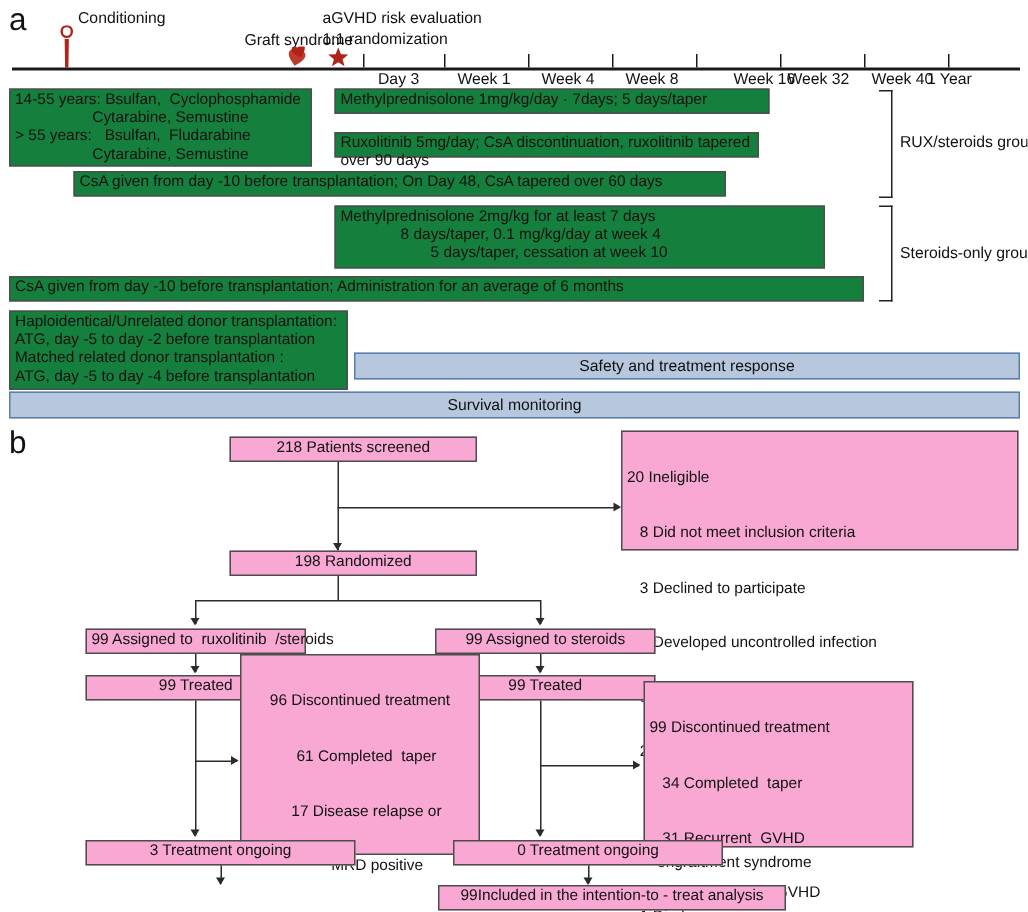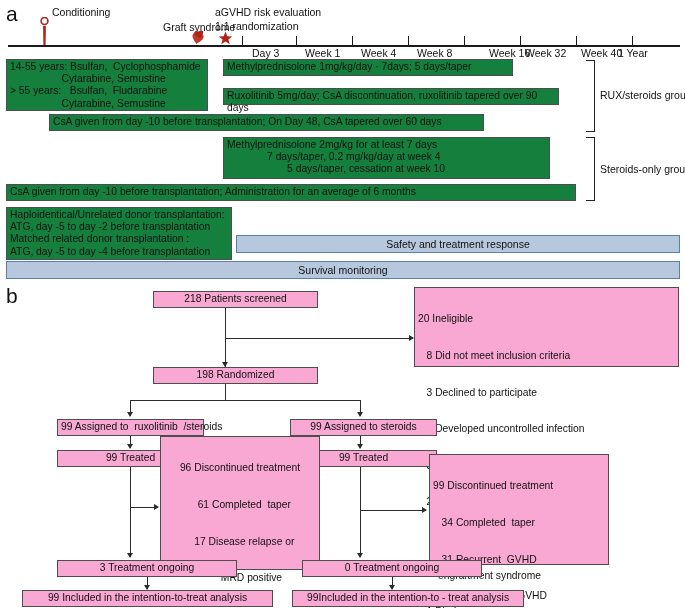--- a/index.html
+++ b/index.html
@@ -188,28 +188,28 @@
   <div class="tl-label" style="left:618px;">1 Year</div>
 
   <div class="box" style="left:6px; top:59px; width:202px; height:52px;">
     <span class="ln">14-55 years: Bsulfan,  Cyclophosphamide</span>
     <span class="ln">                  Cytarabine, Semustine</span>
     <span class="ln">&gt; 55 years:   Bsulfan,  Fludarabine</span>
     <span class="ln">                  Cytarabine, Semustine</span>
   </div>
 
   <div class="box" style="left:223px; top:59px; width:290px; height:17px;">Methylprednisolone 1mg/kg/day · 7days;  5 days/taper</div>
-  <div class="box" style="left:223px; top:88px; width:336px; height:17px;">Ruxolitinib 5mg/day; CsA discontinuation, ruxolitinib tapered over 90 days</div>
+  <div class="box" style="left:223px; top:88px; width:283px; height:17px;">Ruxolitinib 5mg/day; CsA discontinuation, ruxolitinib tapered over 90 days</div>
   <div class="box" style="left:6px; top:114px; width:435px; height:17px;margin-left:43px;">CsA given from day -10 before transplantation; On Day 48, CsA tapered over 60 days</div>
   <div class="bracket" style="left:586px; top:60px; height:72px;"></div>
   <div class="grp-label" style="left:600px; top:89px;">RUX/steroids group</div>
 
   <div class="box" style="left:223px; top:137px; width:327px; height:42px; text-align:left;">
     <span class="ln">Methylprednisolone 2mg/kg for at least 7 days</span>
-    <span class="ln">              7 days/taper, 0.2 mg/kg/day at week 4</span>
+    <span class="ln">              8 days/taper, 0.1 mg/kg/day at week 4</span>
     <span class="ln">                     5 days/taper, cessation at week 10</span>
   </div>
   <div class="box" style="left:6px; top:184px; width:570px; height:17px;">CsA given from day -10 before transplantation; Administration for an average of 6 months</div>
   <div class="bracket" style="left:586px; top:137px; height:64px;"></div>
   <div class="grp-label" style="left:600px; top:163px;">Steroids-only group</div>
 
   <div class="box" style="left:6px; top:207px; width:226px; height:53px;">
     <span class="ln">Haploidentical/Unrelated donor transplantation:</span>
     <span class="ln">ATG, day -5 to day -2 before transplantation</span>
     <span class="ln">Matched related donor transplantation :</span>
@@ -303,15 +303,14 @@
   </div>
 
   <div class="fbox center" style="left:57px; top:278px; width:180px; height:17px;">3 Treatment ongoing</div>
   <div class="fbox center" style="left:302px; top:278px; width:180px; height:17px;">0 Treatment ongoing</div>
 
   <div class="ln-v" style="left:147px; top:295px; height:12px;"></div>
   <div class="arrow-d" style="left:143.5px; top:303px;"></div>
   <div class="ln-v" style="left:392px; top:295px; height:12px;"></div>
   <div class="arrow-d" style="left:388.5px; top:303px;"></div>
 
-  <div class="fbox center" style="left:22px; top:308px; width:251px; height:17px;">99 Included in the intention-to-treat analysis</div>
   <div class="fbox center" style="left:292px; top:308px; width:232px; height:17px;">99Included in the intention-to - treat analysis</div>
 </div>
 
 </body></html>

